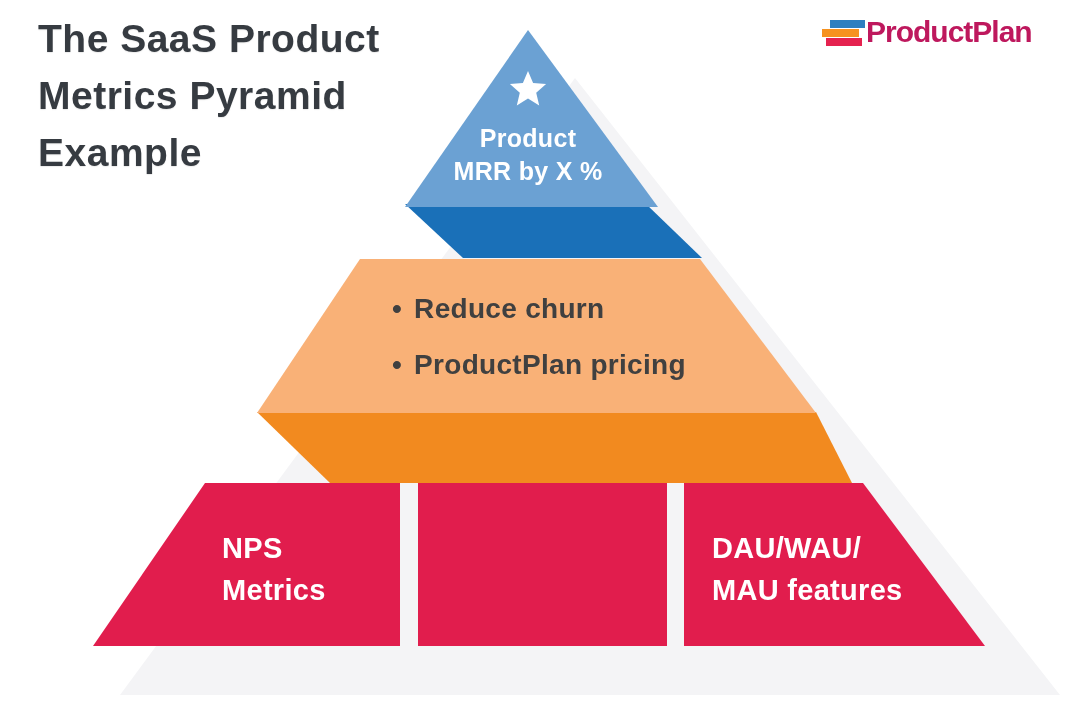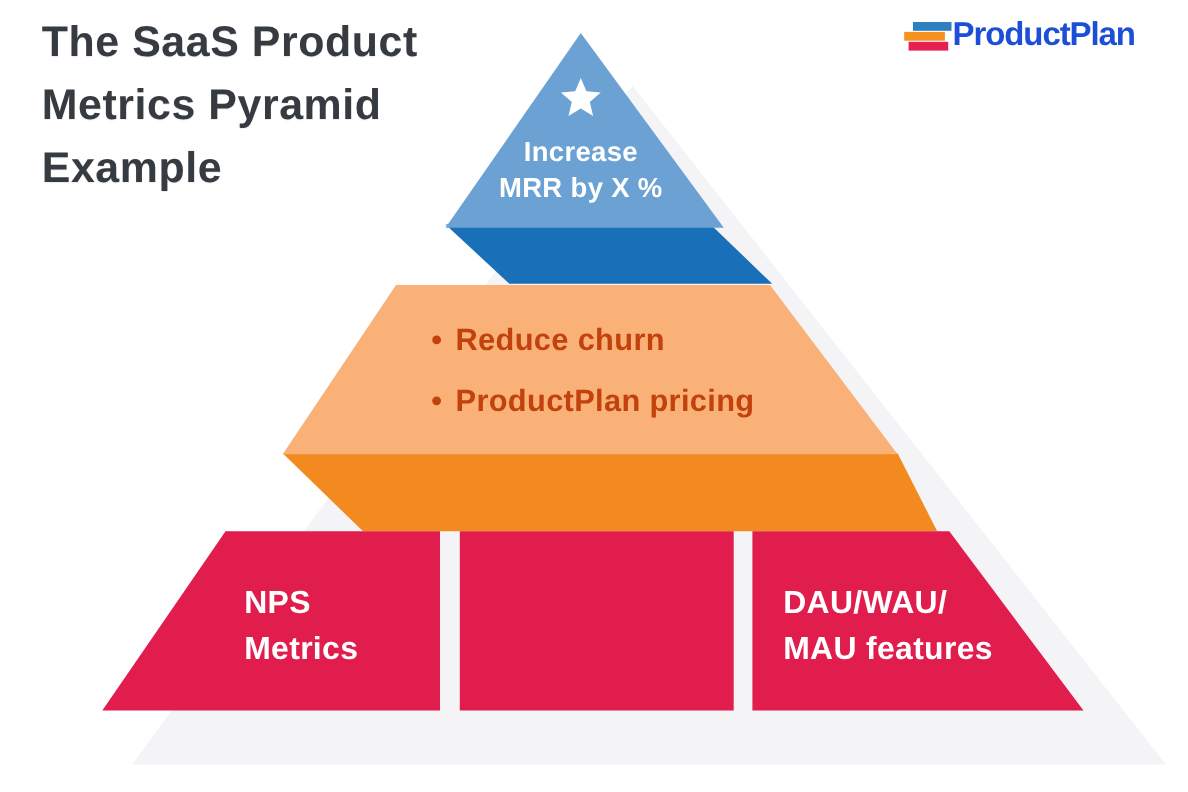--- a/index.html
+++ b/index.html
@@ -43,21 +43,21 @@
   .logo-bar.b1 { left: 8px;  top: 8px;  width: 35px; background: #2d7fc0; }
   .logo-bar.b2 { left: 0px;  top: 17px; width: 37px; background: #f6921f; }
   .logo-bar.b3 { left: 4px;  top: 26px; width: 36px; background: #e5224f; }
   .logo-text {
     position: absolute;
     left: 44px; top: 0px;
     font-size: 30px;
     font-weight: bold;
     line-height: 40px;
     letter-spacing: -1px;
-    color: #1d4ed8;
+    color: #be185d;
   }
 
   .tier1-label {
     left: 408px;
     top: 122px;
     width: 240px;
     text-align: center;
     font-size: 25px;
     font-weight: bold;
     line-height: 33px;
@@ -68,21 +68,21 @@
 
   .tier2-list {
     left: 392px;
     top: 292px;
   }
   .tier2-item {
     font-size: 28px;
     font-weight: bold;
     line-height: 34px;
     letter-spacing: 0.3px;
-    color: #c2410c;
+    color: #404040;
     margin-bottom: 22px;
     white-space: nowrap;
   }
   .tier2-item .bullet { margin-right: 12px; }
 
   .tier3-label {
     top: 527px;
     font-size: 29px;
     font-weight: bold;
     line-height: 42px;
@@ -115,21 +115,21 @@
 Metrics Pyramid
 Example</div>
 
   <div class="abs logo">
     <div class="logo-bar b1"></div>
     <div class="logo-bar b2"></div>
     <div class="logo-bar b3"></div>
     <div class="logo-text">ProductPlan</div>
   </div>
 
-  <div class="abs tier1-label">Increase
+  <div class="abs tier1-label">Product
 MRR by X %</div>
 
   <div class="abs tier2-list">
     <div class="tier2-item">
       <span class="bullet">•</span><span>Reduce churn</span>
     </div>
     <div class="tier2-item">
       <span class="bullet">•</span><span>ProductPlan pricing</span>
     </div>
   </div>

